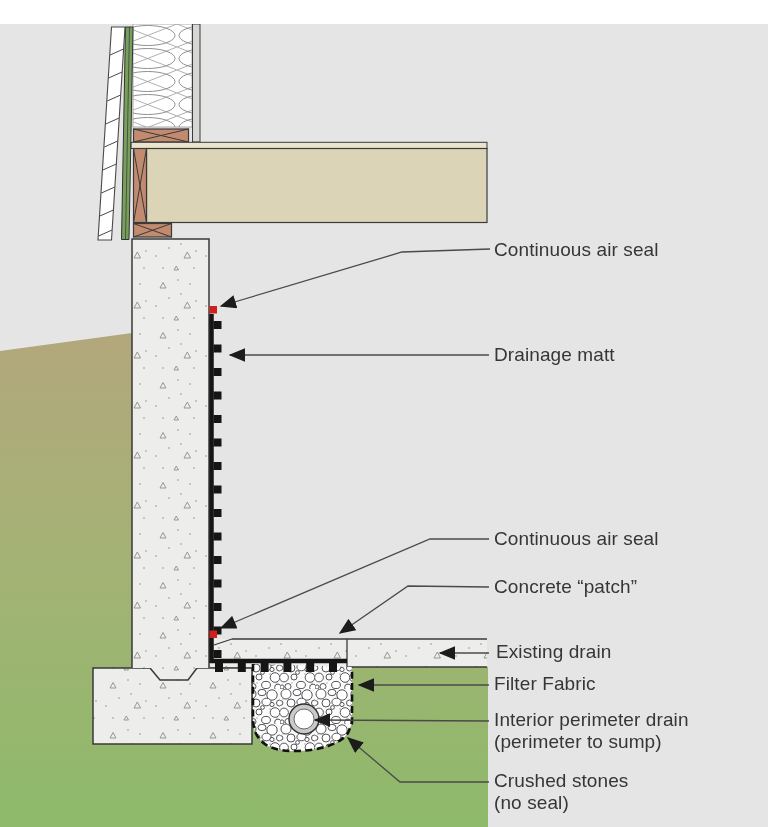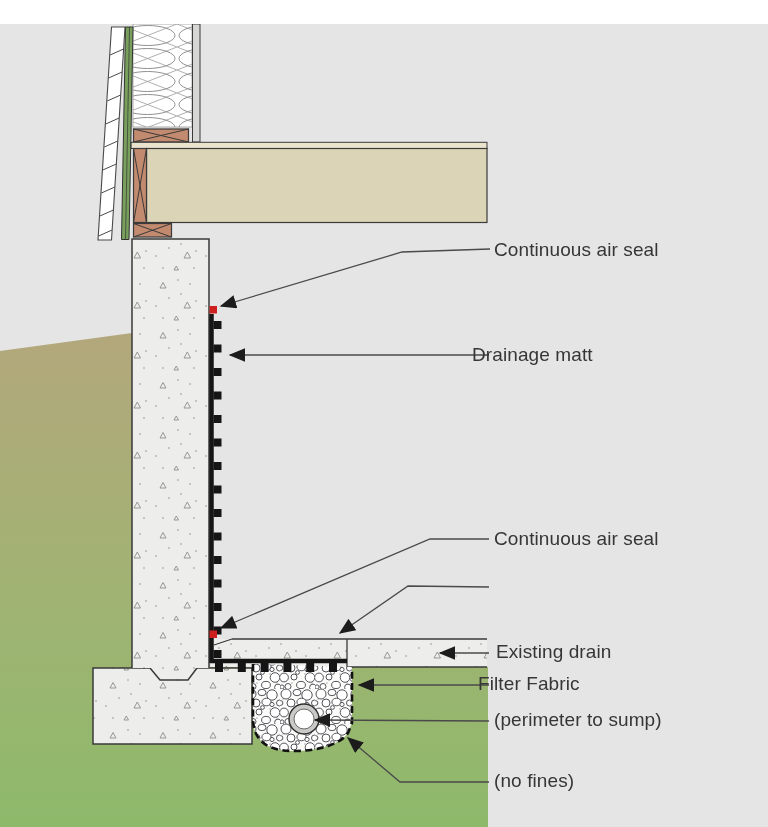--- a/index.html
+++ b/index.html
@@ -175,30 +175,33 @@
     <polyline class="leader" marker-end="url(#mArr)" points="489,563 408,562 340,609"></polyline>
     <polyline class="leader" marker-end="url(#mArr)" points="489,629 440,629"></polyline>
     <polyline class="leader" marker-end="url(#mArr)" points="489,661 359,661"></polyline>
     <polyline class="leader" marker-end="url(#mArr)" points="489,697 315,696"></polyline>
     <polyline class="leader" marker-end="url(#mArr)" points="489,758 400,758 348,714"></polyline>
   </g>
 </svg>
 
 <div class="lbl" style="left:494px;top:215px">Continuous air seal</div>
 
-<div class="lbl" style="left:472px;top:320px">Drainage matt</div>
+<div class="lbl" style="left:494px;top:320px">Drainage matt</div>
 
 <div class="lbl" style="left:494px;top:504px">Continuous air seal</div>
 
+<div class="lbl" style="left:494px;top:552px">Concrete “patch”</div>
 
 <div class="lbl" style="left:496px;top:617px">Existing drain</div>
 
-<div class="lbl" style="left:478px;top:649px">Filter Fabric</div>
+<div class="lbl" style="left:494px;top:649px">Filter Fabric</div>
 
 <div class="lbl" style="left:494px;top:685px">
+  <div>Interior perimeter drain</div>
   <div>(perimeter to sump)</div>
 </div>
 
 <div class="lbl" style="left:494px;top:746px">
-  <div>(no fines)</div>
+  <div>Crushed stones</div>
+  <div>(no seal)</div>
 </div>
 
 </div>
 
 </body></html>

